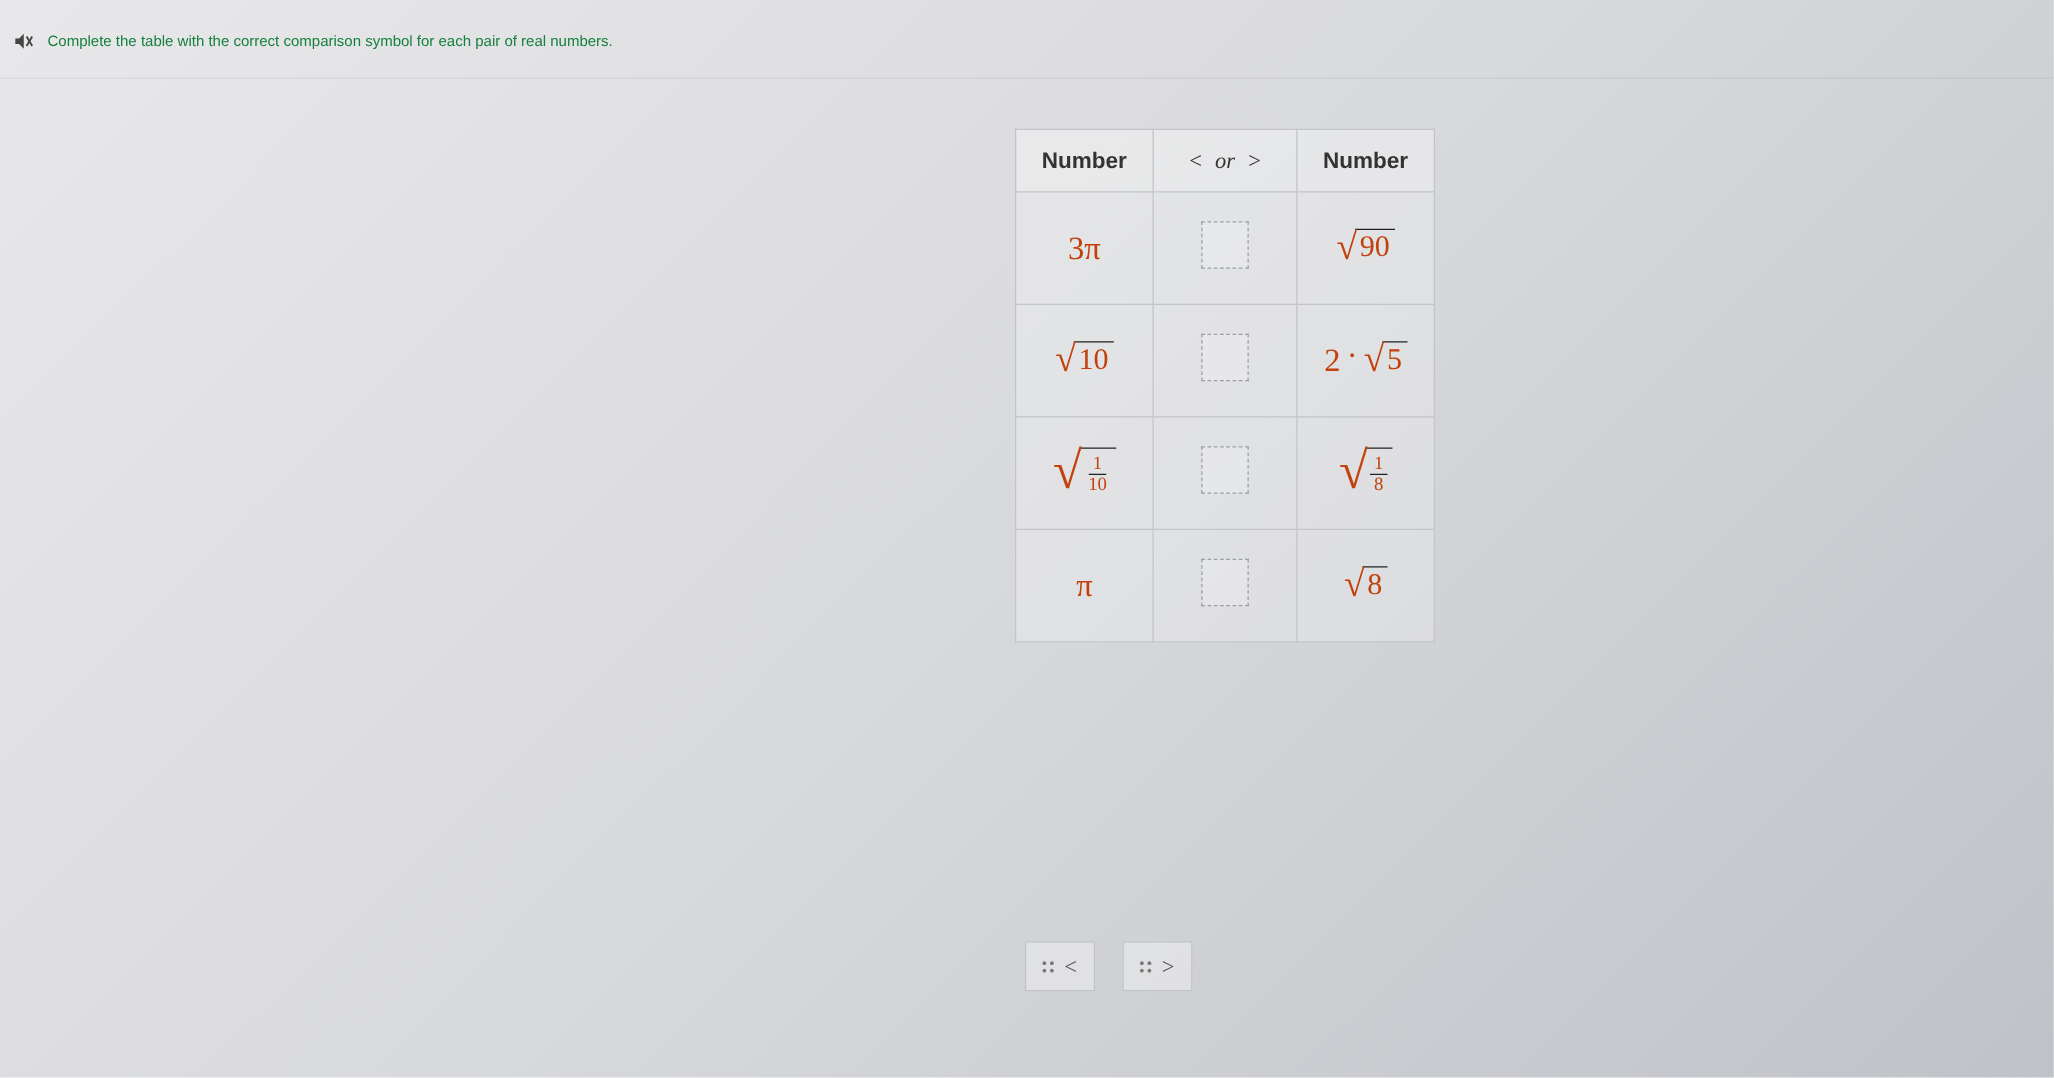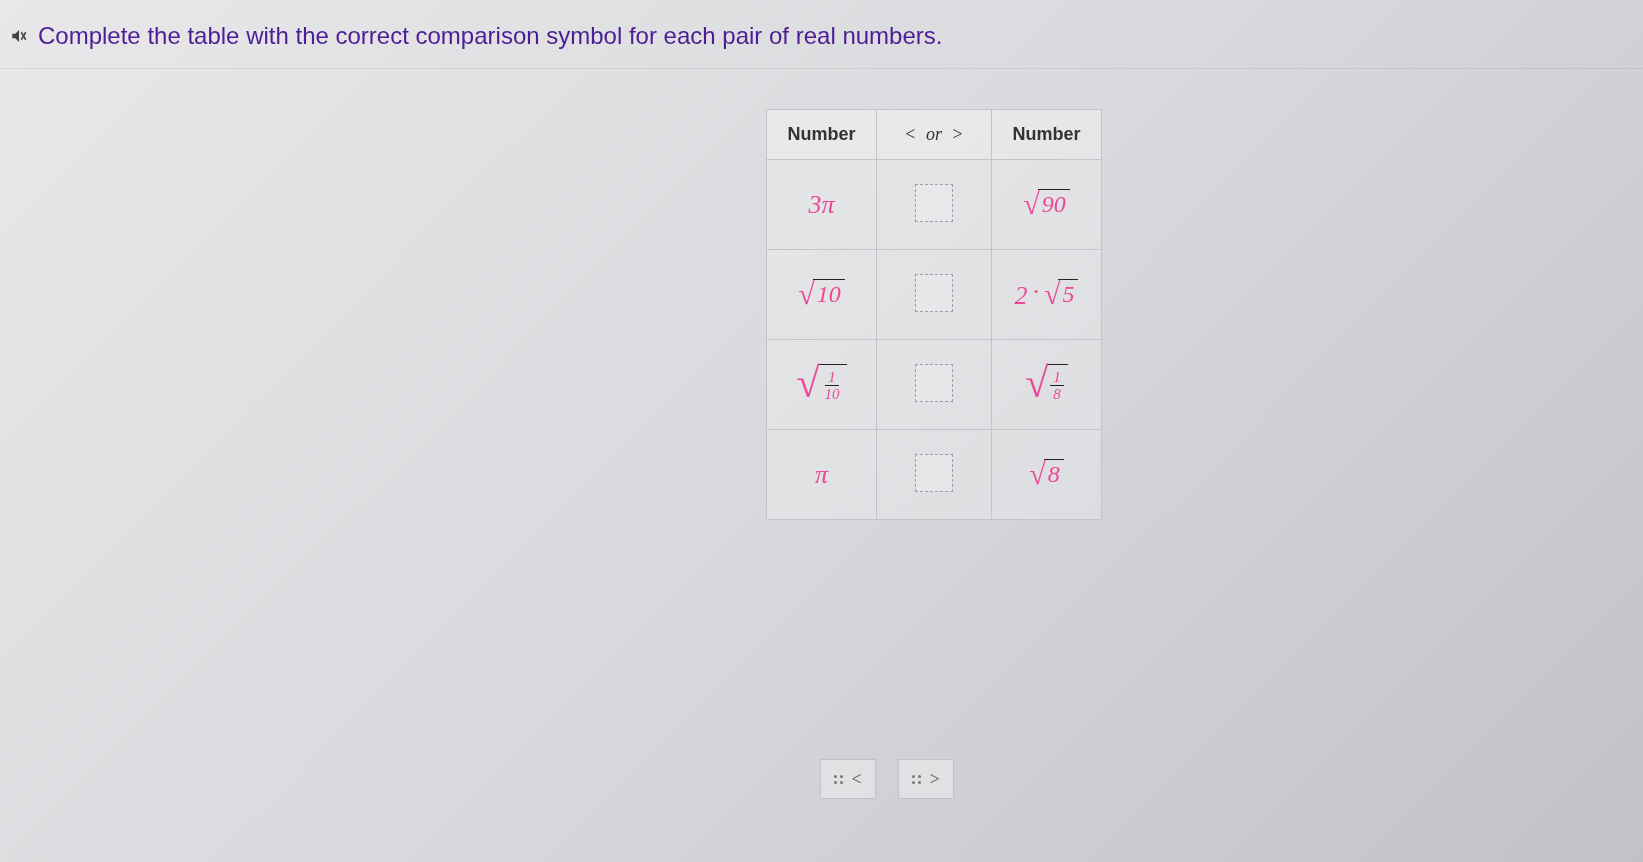--- a/index.html
+++ b/index.html
@@ -8,43 +8,43 @@
     padding: 0;
     font-family: Arial, Helvetica, sans-serif;
     background: linear-gradient(135deg, #e8e8ea 0%, #d8d9dc 50%, #c0c2c8 100%);
     width: 1643px;
     height: 862px;
     position: relative;
     overflow: hidden;
   }
   .instruction-bar {
     padding: 22px 8px 18px 8px;
-    font-size: 24px;
-    color: #4c1d95;
+    font-size: 12px;
+    color: #15803d;
     border-bottom: 1px solid rgba(0,0,0,0.06);
     display: flex;
     align-items: center;
     gap: 8px;
   }
   .speaker-icon {
     display: inline-flex;
     align-items: center;
     justify-content: center;
     width: 22px;
     height: 22px;
     color: #555;
   }
   .main-area {
     position: relative;
     width: 100%;
     height: calc(100% - 62px);
   }
   .comparison-table {
     position: absolute;
-    left: 766px;
+    left: 812px;
     top: 40px;
     border-collapse: collapse;
     background: rgba(255,255,255,0.25);
   }
   .comparison-table th, .comparison-table td {
     border: 1px solid #c2c4c9;
     text-align: center;
     vertical-align: middle;
   }
   .comparison-table th {
@@ -64,22 +64,21 @@
     padding: 0 6px;
   }
   .comparison-table td {
     padding: 0;
     height: 90px;
   }
   .comparison-table td.num {
     width: 110px;
     font-family: 'Times New Roman', serif;
     font-size: 26px;
-    color: #ec4899;
-    font-style: italic;
+    color: #c2410c;
   }
   .comparison-table td.mid {
     width: 115px;
   }
   .dropzone {
     display: inline-block;
     width: 38px;
     height: 38px;
     border: 1.5px dashed #9aa0a8;
     background: rgba(255,255,255,0.2);

